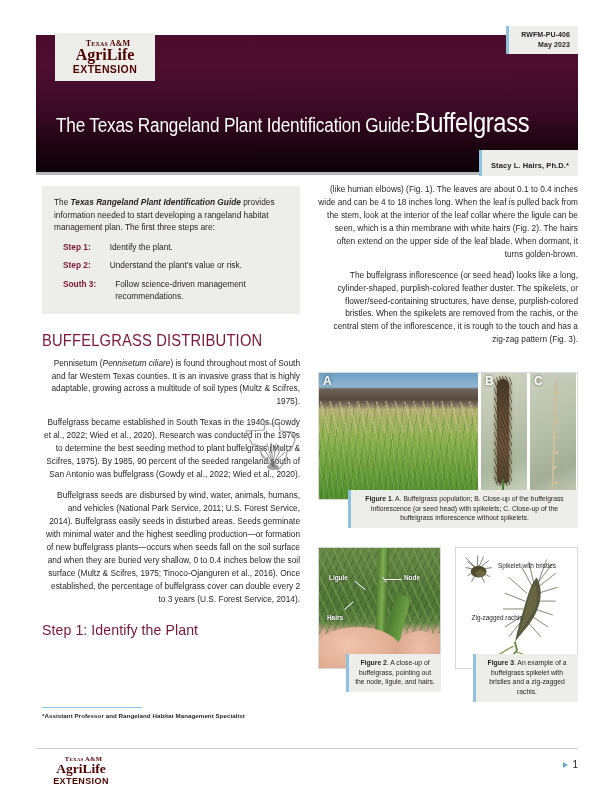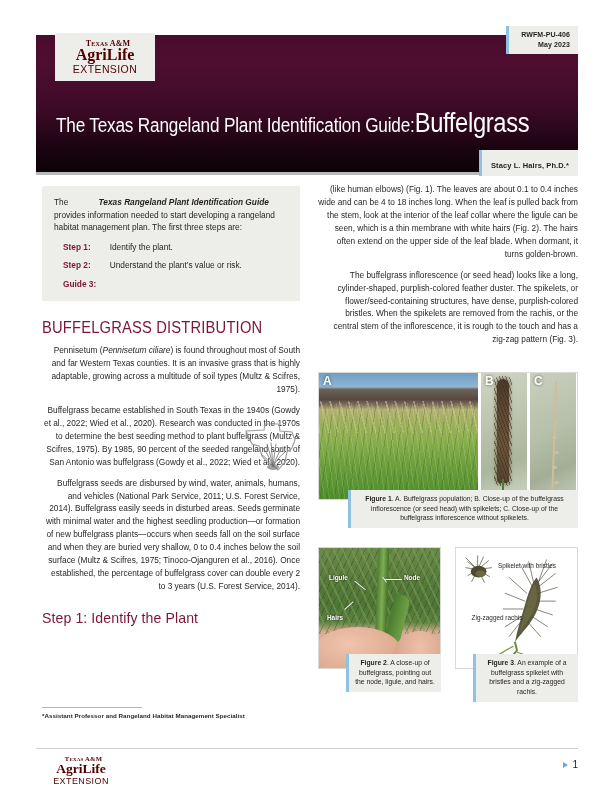--- a/index.html
+++ b/index.html
@@ -76,21 +76,21 @@
   }
   .logo-l2 {
     font-family: "Liberation Serif", serif;
     color: #500000;
     font-weight: bold;
     line-height: 1;
   }
   .logo-l3 {
     font-family: "Liberation Sans", sans-serif;
     color: #500000;
-    font-weight: normal;
+    font-weight: bold;
     letter-spacing: 0.4px;
     line-height: 1;
   }
   #logo-header .logo-l1 { font-size: 8px; margin-left: 6px; }
   #logo-header .logo-l2 { font-size: 16px; margin-top: -1px; }
   #logo-header .logo-l3 { font-size: 10.5px; margin-top: 1px; }
 
   
   #pub-box {
     position: absolute;
@@ -147,21 +147,21 @@
     background: #ededea;
     padding: 10px 12px 11px 12px;
     box-sizing: border-box;
   }
   #intro-lead {
     font-size: 8.3px;
     line-height: 1.52;
     color: #231f20;
     margin: 0 0 7px 0;
   }
-  #intro-lead i { font-style: italic; font-weight: bold; margin-left: 28px; }
+  #intro-lead i { font-style: italic; font-weight: bold; }
   .step-row {
     display: flex;
     font-size: 8.3px;
     line-height: 1.5;
     margin: 0 0 6px 9px;
     gap: 16px;
   }
   .step-row:last-child { margin-bottom: 0; }
   .step-label {
     color: #7d1535;
@@ -437,21 +437,22 @@
 
     <div class="step-row">
       <span class="step-label">Step 1:</span>
       <span class="step-text">Identify the plant.</span>
     </div>
     <div class="step-row">
       <span class="step-label">Step 2:</span>
       <span class="step-text">Understand the plant’s value or risk.</span>
     </div>
     <div class="step-row">
-      <span class="step-label">Guide 3:</span>
+      <span class="step-label">South 3:</span>
+      <span class="step-text">Follow science-driven management recommendations.</span>
     </div>
   </div>
 
   <h2 class="section-head">BUFFELGRASS DISTRIBUTION</h2>
 
   <p class="body"><span>Pennisetum (</span><i>Pennisetum ciliare</i><span>) is found throughout most of South and far Western Texas counties. It is an invasive grass that is highly adaptable, growing across a multitude of soil types  (Multz &amp; Scifres, 1975).</span></p>
 
   <p class="body">Buffelgrass became established in South Texas in the 1940s (Gowdy et al., 2022; Wied et al., 2020). Research was conducted in the 1970s to determine the best seeding method to plant buffelgrass (Multz &amp; Scifres, 1975). By 1985, 90 percent of the seeded rangeland south of San Antonio was buffelgrass (Gowdy et al., 2022; Wied et al., 2020).</p>
 
   <p class="body">Buffelgrass seeds are disbursed by wind, water, animals, humans, and vehicles (National Park Service, 2011; U.S. Forest Service, 2014). Buffelgrass easily seeds in disturbed areas. Seeds germinate with minimal water and the highest seedling production—or formation of new buffelgrass plants—occurs when seeds fall on the soil surface and when they are buried very shallow, 0 to 0.4 inches below the soil surface (Multz &amp; Scifres, 1975; Tinoco-Ojanguren et al., 2016). Once established, the percentage of buffelgrass cover can double every 2 to 3 years (U.S. Forest Service, 2014).</p>

